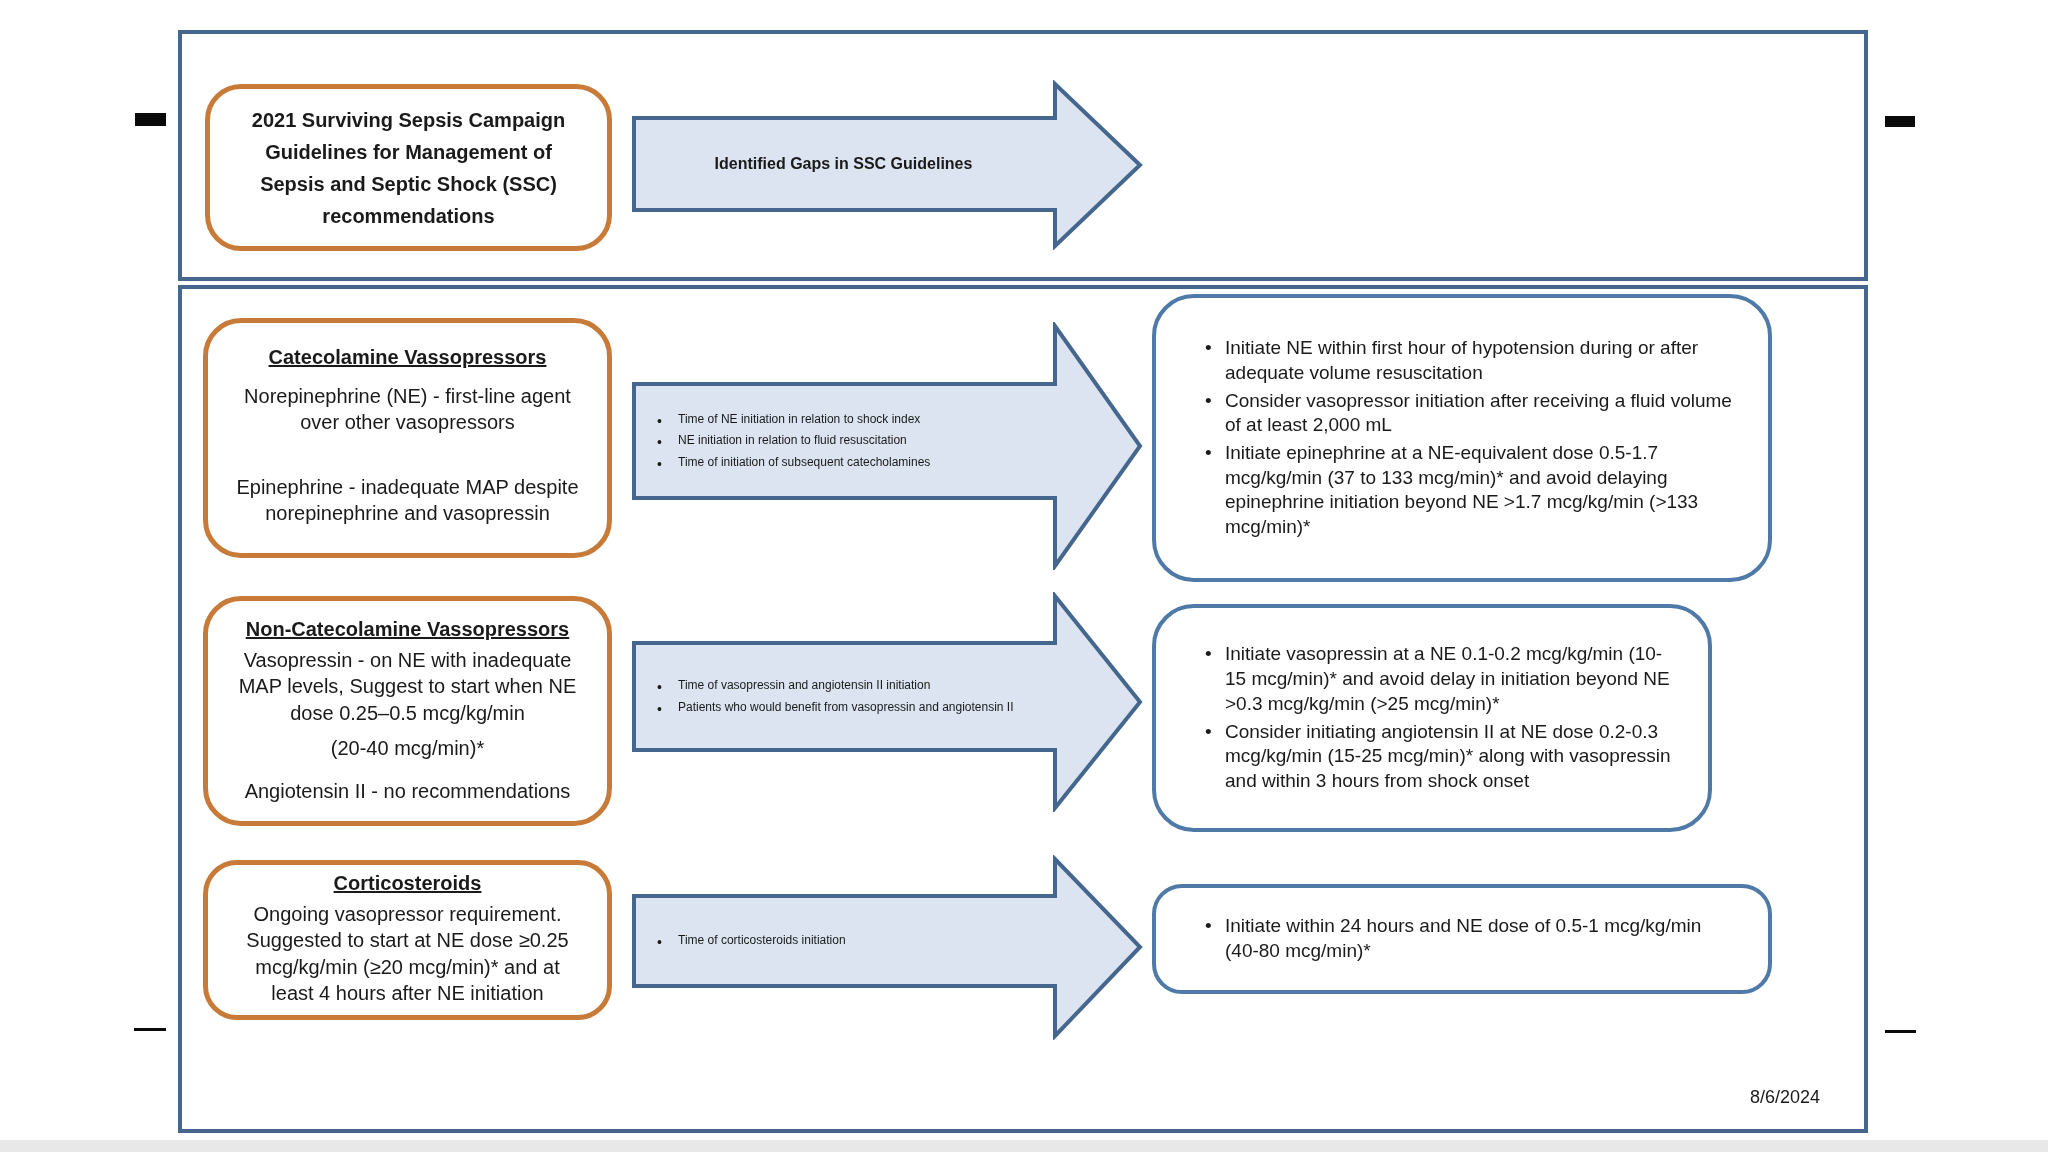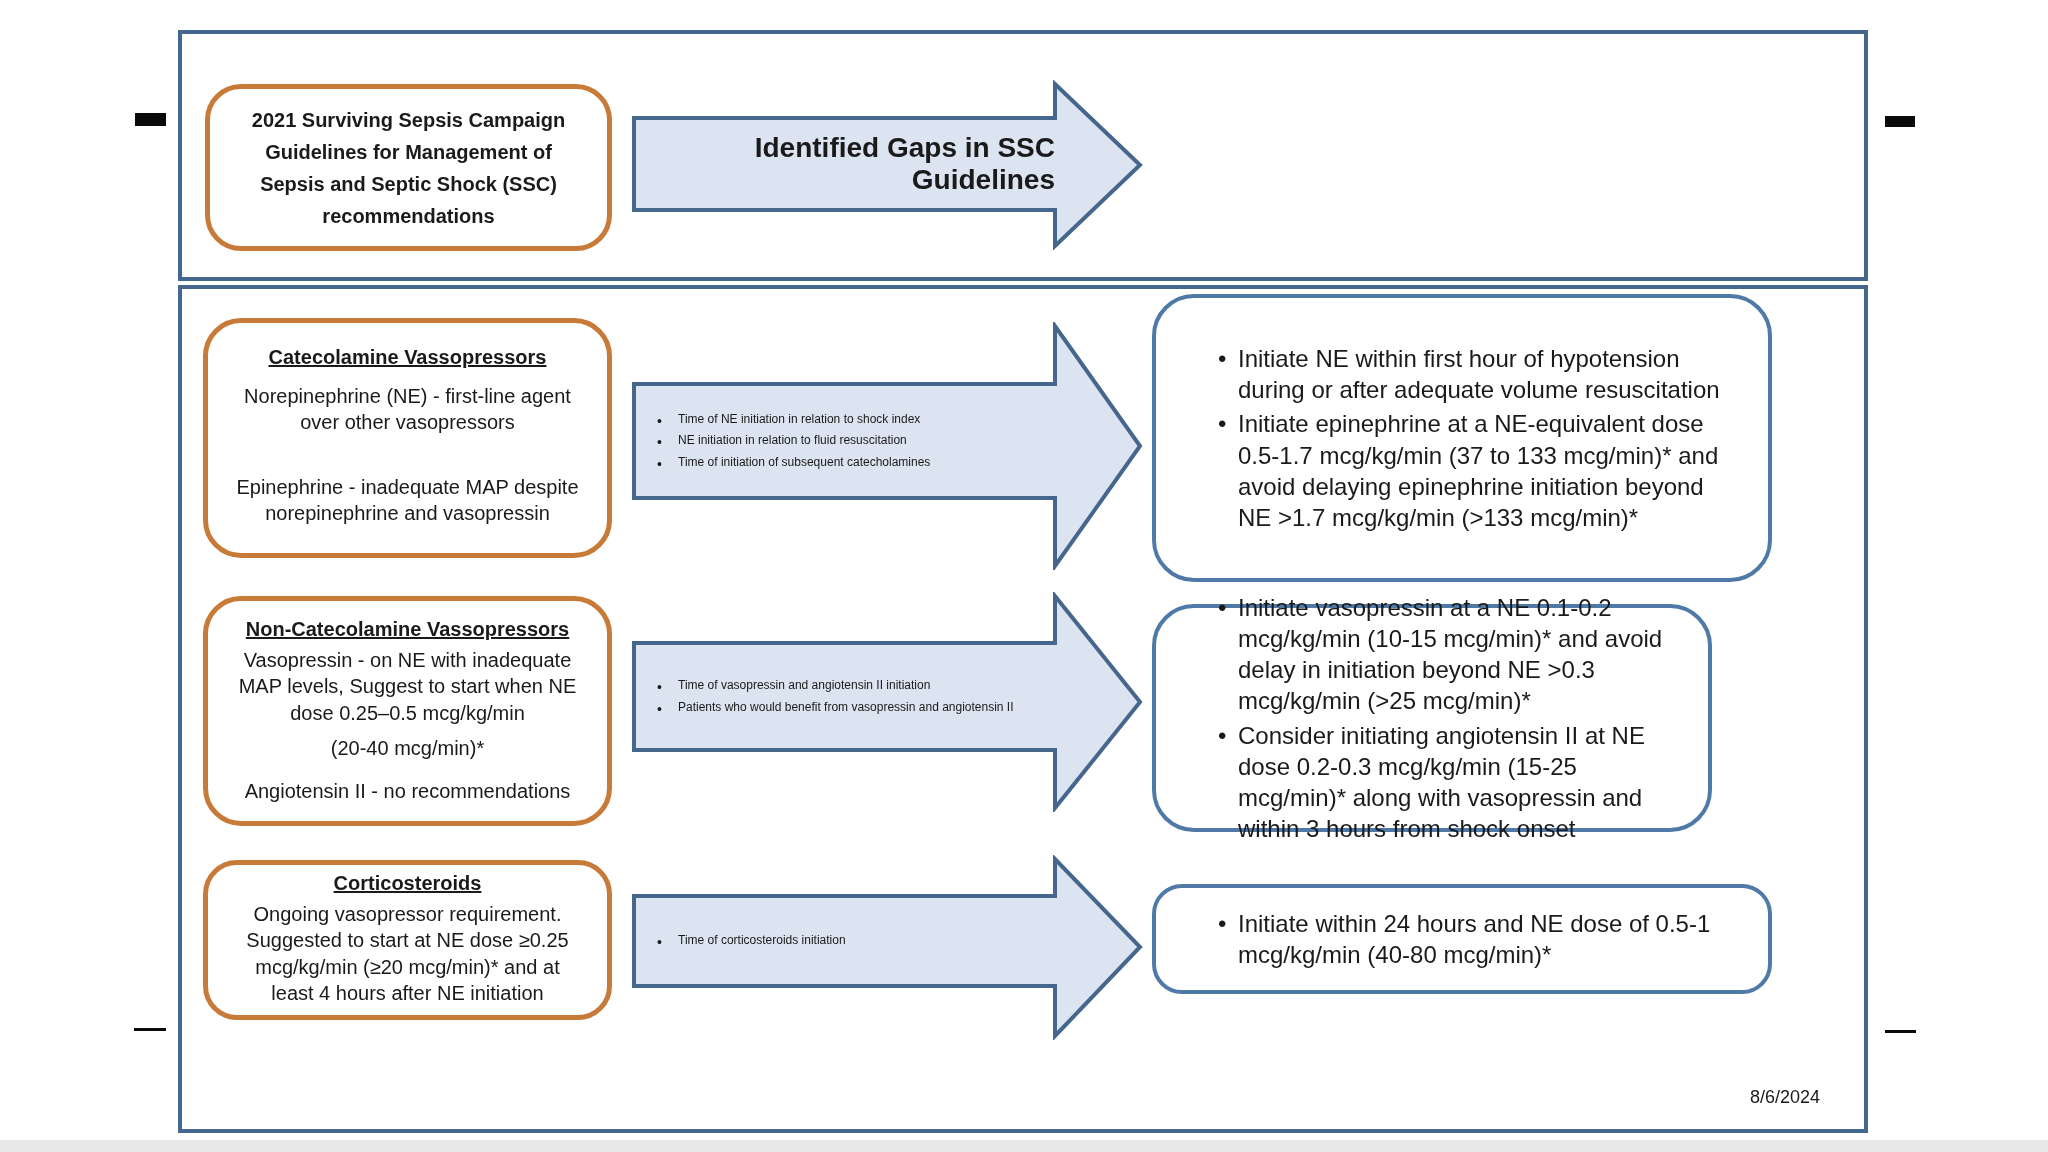--- a/index.html
+++ b/index.html
@@ -19,32 +19,32 @@
   .obox .box-title{font-weight:bold;text-decoration:underline;font-size:20px;margin-bottom:10px;}
   .obox p{margin:4px 0;font-size:20px;line-height:1.32;}
   .obox p.gap{margin-top:34px;}
   
   .bbox{
     border:4px solid #4f7aa8;border-radius:42px;background:#ffffff;
     display:flex;flex-direction:column;justify-content:center;
     padding:12px 26px 12px 42px;box-sizing:border-box;
   }
   .bbox ul{list-style:none;margin:0;padding:0;}
-  .bbox li{position:relative;padding-left:24px;font-size:24px;line-height:1.3;margin:3px 16px;}
+  .bbox li{position:relative;padding-left:24px;font-size:19px;line-height:1.3;margin:3px 3px;}
   .bbox li::before{content:"\2022";position:absolute;left:4px;}
   .hdr-bbox{border-radius:24px;align-items:center;justify-content:center;padding:10px 20px;}
   .hdr-bbox .hdr-label{font-weight:bold;font-size:20px;text-align:center;}
   .hdr-obox{border-radius:36px;}
   .hdr-obox p{font-weight:bold;font-size:20px;line-height:1.6;margin:0;}
   
   .arrow-list{display:flex;flex-direction:column;justify-content:center;box-sizing:border-box;}
   .arrow-list ul{list-style:none;margin:0;padding:0;}
   .arrow-list li{position:relative;padding-left:28px;font-size:12px;line-height:1.45;margin:4px 0;}
   .arrow-list li::before{content:"\2022";position:absolute;left:7px;font-size:14px;}
-  .arrow-label{display:flex;align-items:center;justify-content:center;font-weight:bold;font-size:28px;text-align:right;}
+  .arrow-label{display:flex;align-items:center;justify-content:center;font-weight:bold;font-size:16px;text-align:left;}
   .mark{background:#0a0a0a;}
   .date{font-size:18px;}
   .bottom-strip{background:#e8e8e8;}
   svg{display:block;}
 </style>
 </head>
 <body>
 
 <div id="canvas">
 
@@ -80,20 +80,21 @@
     <ul>
       <li>Time of NE initiation in relation to shock index</li>
       <li>NE initiation in relation to fluid resuscitation</li>
       <li>Time of initiation of subsequent catecholamines</li>
     </ul>
   </div>
 
   <div class="abs bbox" style="left:1152px;top:294px;width:620px;height:288px;">
     <ul>
       <li>Initiate NE within first hour of hypotension during or after adequate volume resuscitation</li>
+      <li>Consider vasopressor initiation after receiving a fluid volume of at least 2,000 mL</li>
       <li>Initiate epinephrine at a NE-equivalent dose 0.5-1.7 mcg/kg/min (37 to 133 mcg/min)* and avoid delaying epinephrine initiation beyond NE &gt;1.7 mcg/kg/min (&gt;133 mcg/min)*</li>
     </ul>
   </div>
 
   <div class="abs obox" style="left:203px;top:596px;width:409px;height:230px;">
     <div class="box-title" style="margin-bottom:4px;">Non-Catecolamine Vassopressors</div>
     <p style="margin:2px 0;">Vasopressin - on NE with inadequate MAP levels, Suggest to start when NE dose 0.25–0.5 mcg/kg/min</p>
     <p style="margin:7px 0 10px 0;">(20-40 mcg/min)*</p>
     <p style="margin:6px 0 0 0;">Angiotensin II - no recommendations</p>
   </div>

